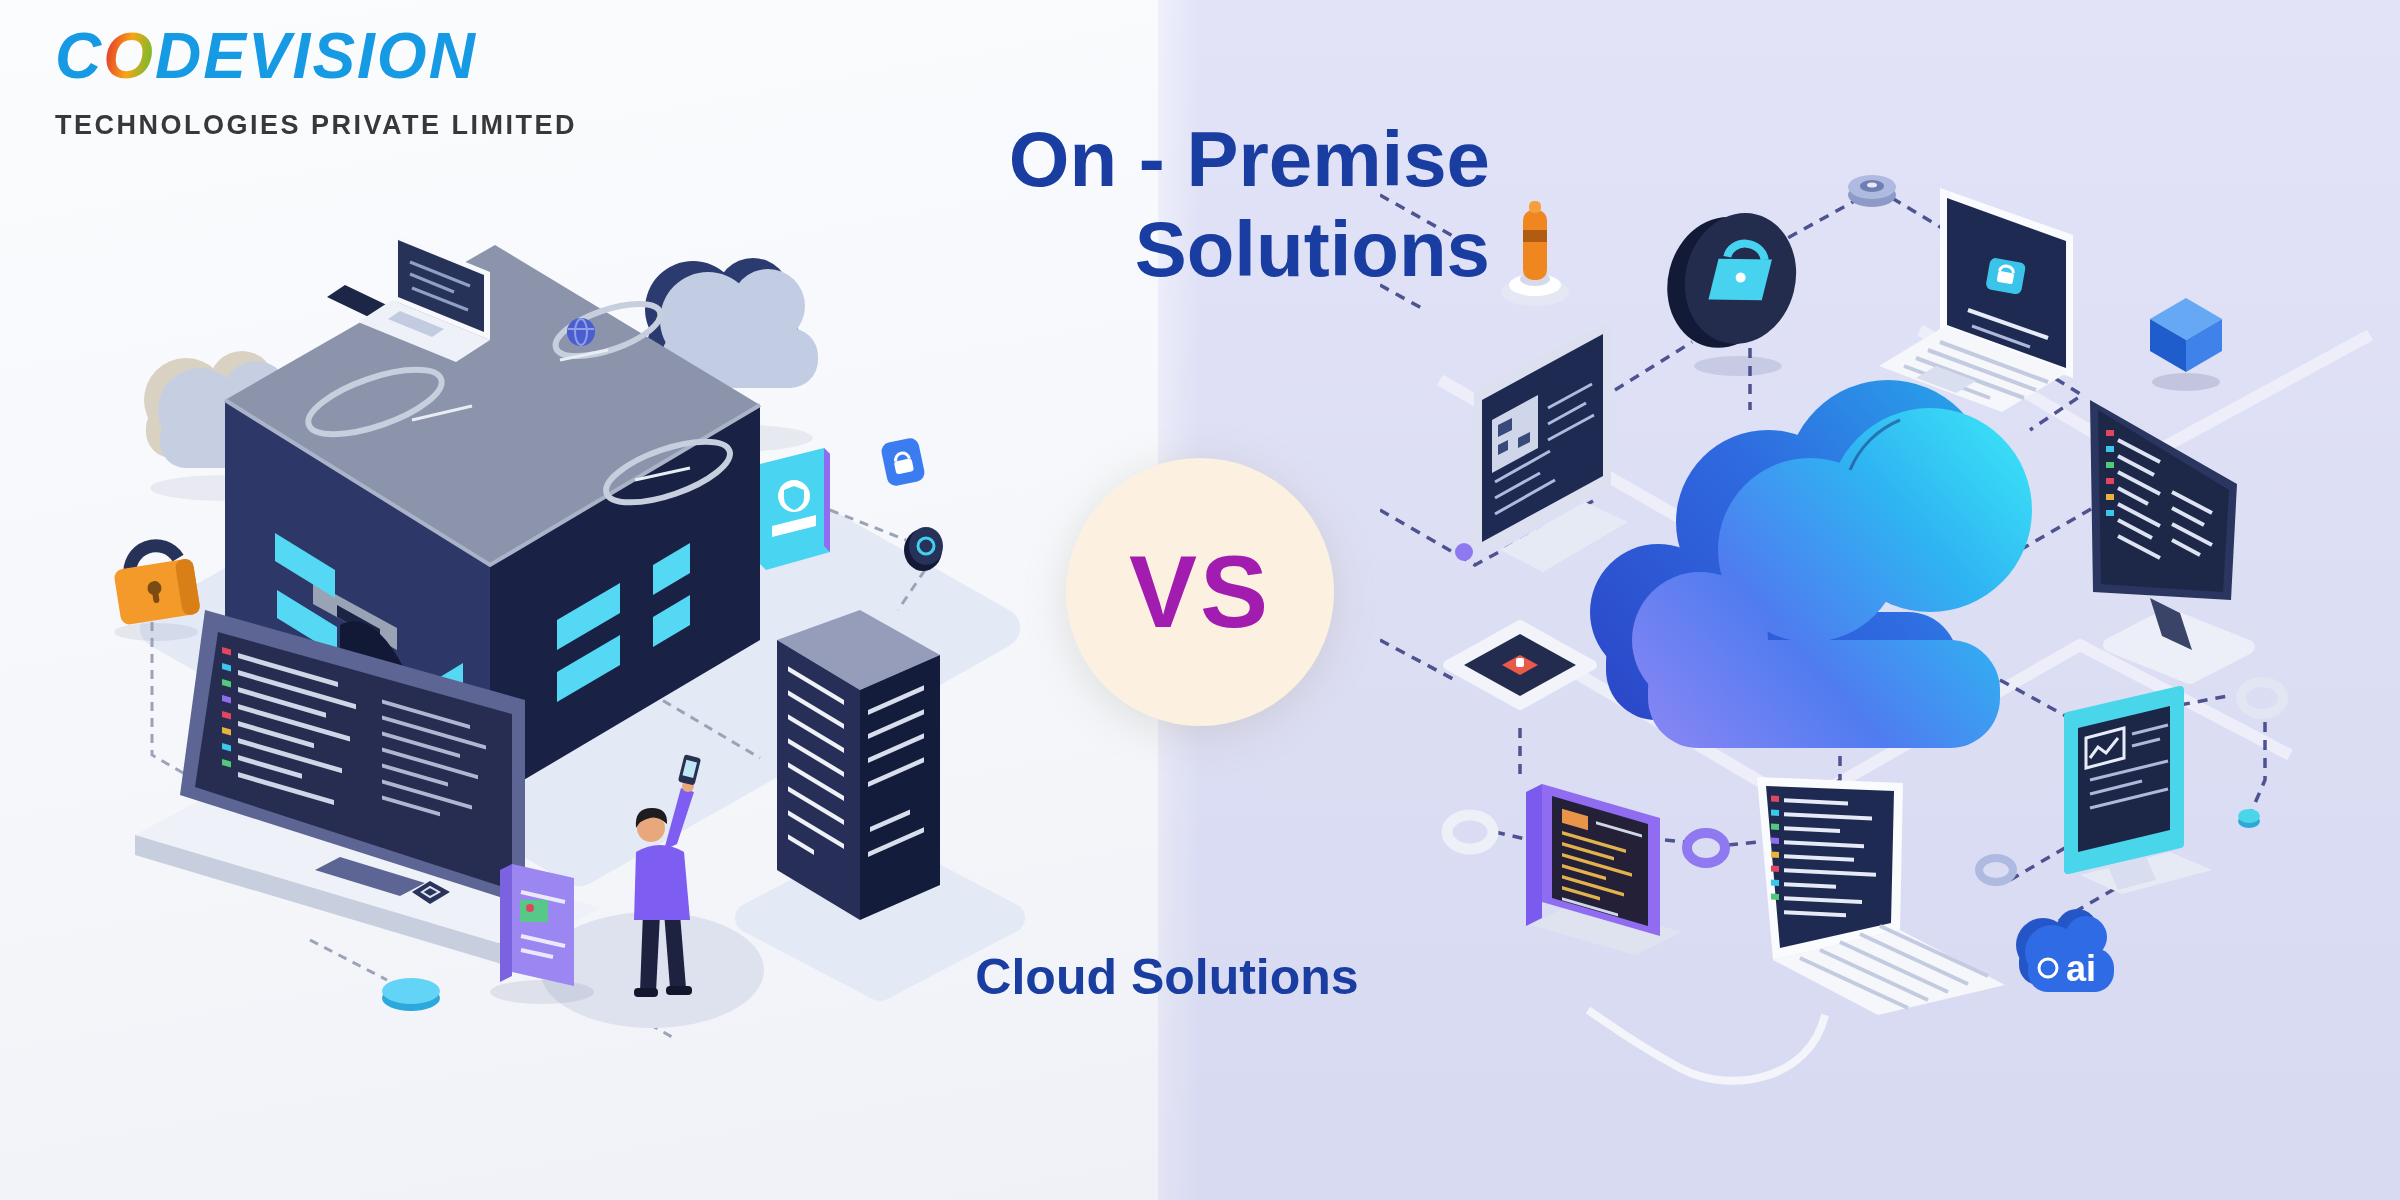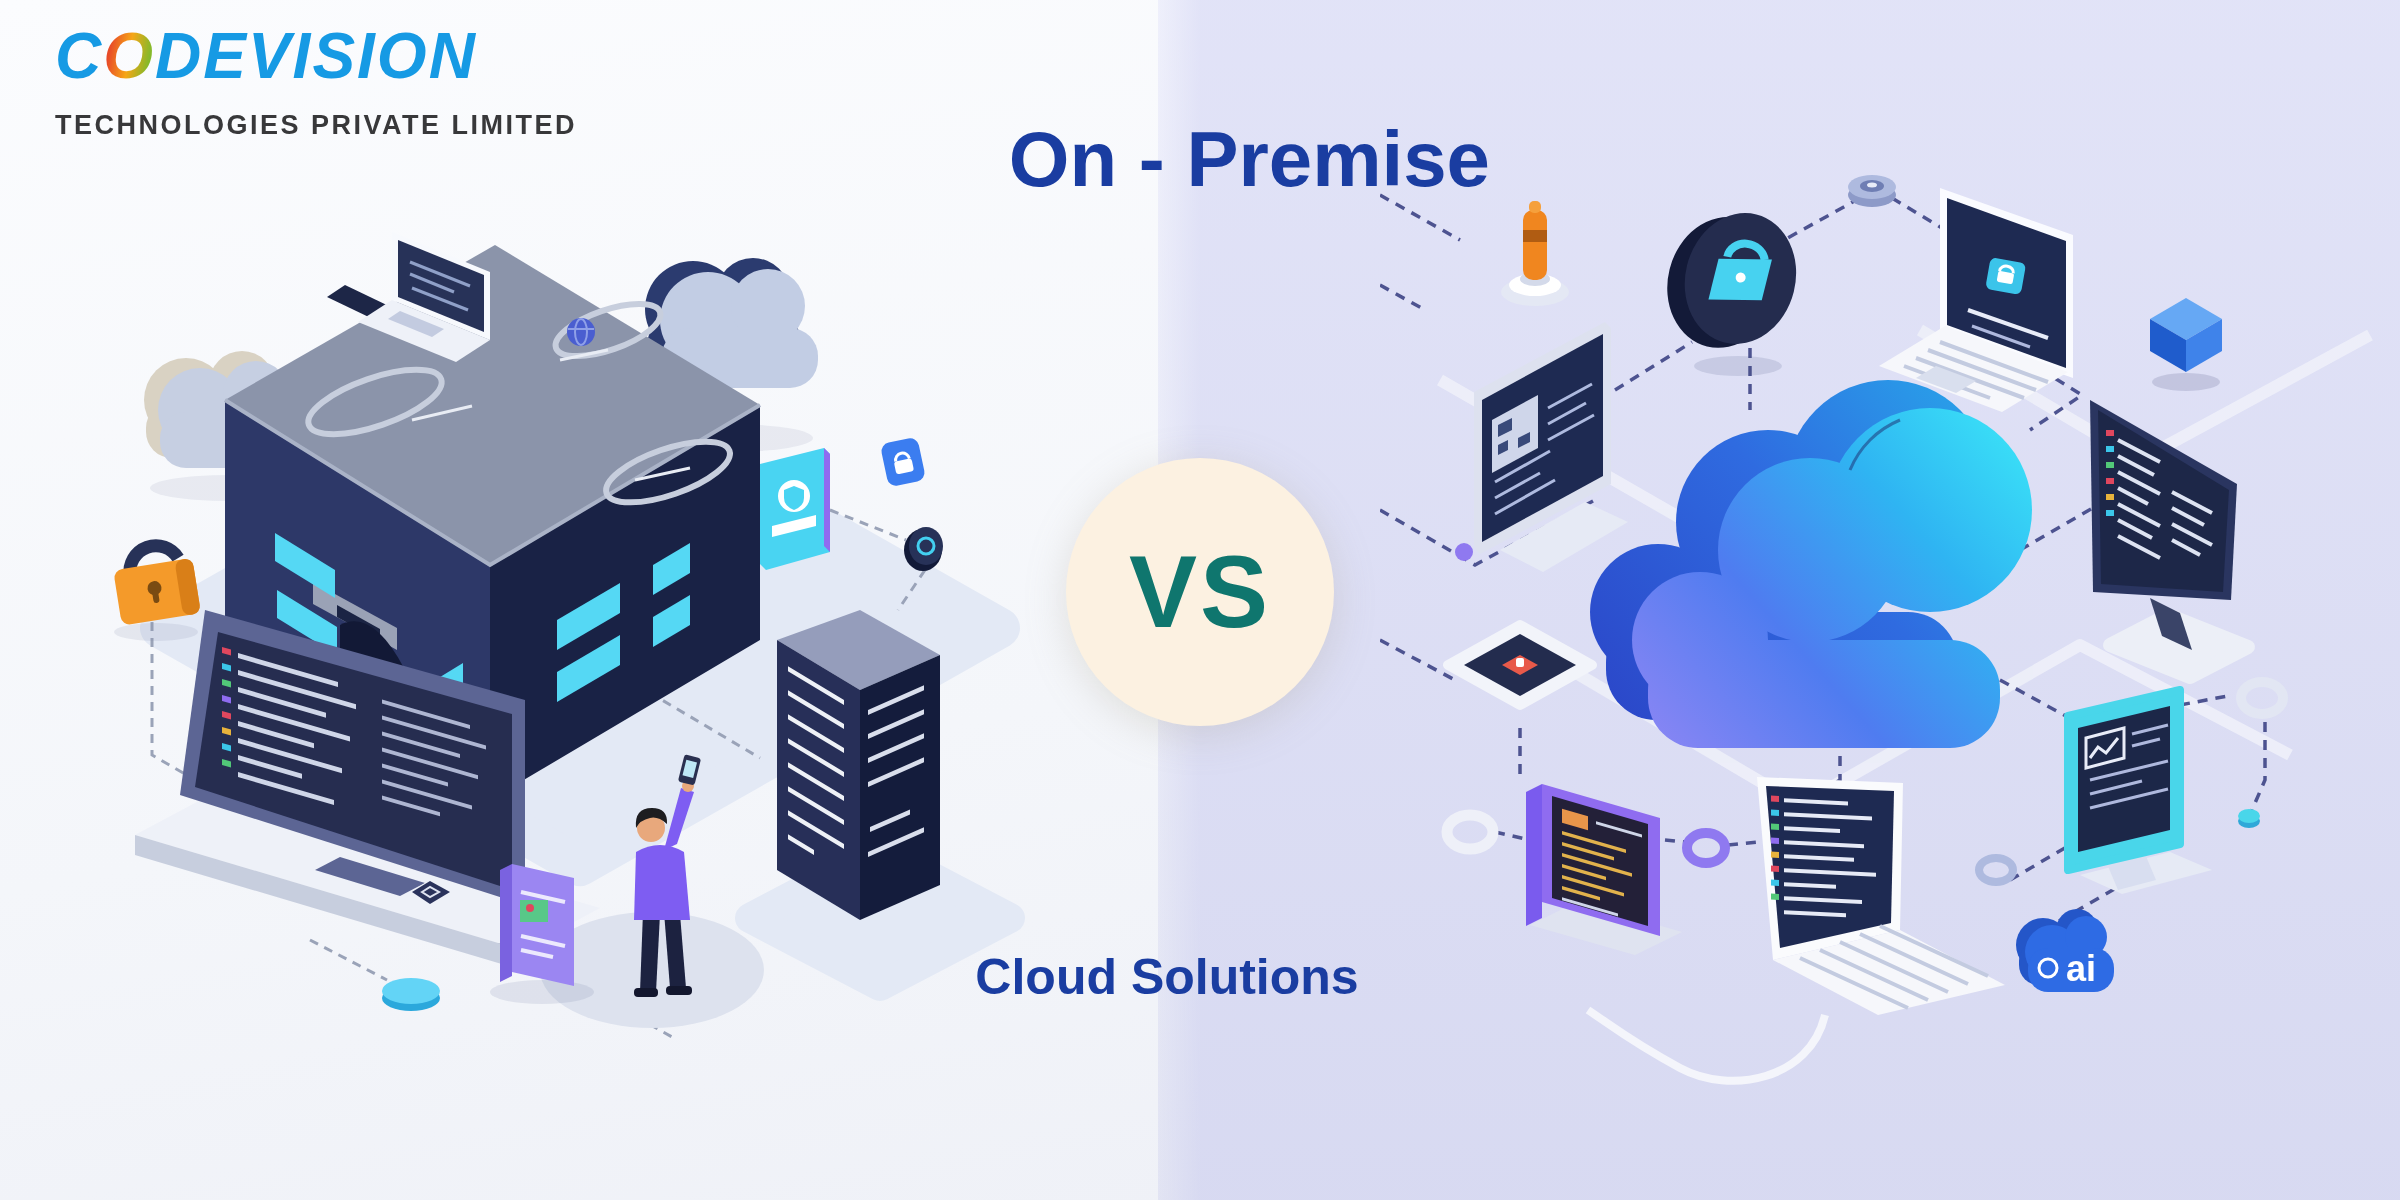--- a/index.html
+++ b/index.html
@@ -12,21 +12,21 @@
   .brand{font-size:64px;font-weight:bold;font-style:italic;letter-spacing:2px;color:#169ae4;line-height:1;}
   .brand .o{background:linear-gradient(100deg,#e84b28 18%,#f6a616 50%,#85b92a 82%);-webkit-background-clip:text;background-clip:text;color:transparent;}
   .tagline{font-size:27px;font-weight:bold;letter-spacing:2.5px;color:#38383a;margin-top:22px;}
   .title-top{position:absolute;left:890px;top:114px;width:600px;text-align:right;
     font-size:78px;font-weight:bold;color:#1a3da1;line-height:1.16;}
   .title-bottom{position:absolute;left:867px;top:948px;width:600px;text-align:center;
     font-size:50px;font-weight:bold;color:#1a3da1;}
   .vs{position:absolute;left:1066px;top:458px;width:268px;height:268px;border-radius:50%;
     background:#fcf1e1;display:flex;align-items:center;justify-content:center;
     box-shadow:0 8px 40px rgba(160,150,130,.25);}
-  .vs span{font-size:102px;font-weight:bold;letter-spacing:3px;color:#0f766e;}
+  .vs span{font-size:102px;font-weight:bold;letter-spacing:3px;color:#a21caf;}
   .scene{position:absolute;}
   .scene-left{left:60px;top:180px;}
   .scene-right{left:1380px;top:80px;}
 </style>
 </head>
 <body>
 
 <div class="canvas">
   <div class="bg-right"></div>
 
@@ -480,20 +480,21 @@
     </g>
   </svg>
 
   <div class="logo">
     <div class="brand"><span>C</span><span class="o">O</span><span>DEVISION</span></div>
     <div class="tagline">TECHNOLOGIES PRIVATE LIMITED</div>
   </div>
 
   <div class="title-top">
     <div>On - Premise</div>
+    <div>Solutions</div>
   </div>
 
   <div class="vs">
     <span>VS</span>
   </div>
 
   <div class="title-bottom">Cloud Solutions</div>
 </div>
 
 </body></html>

